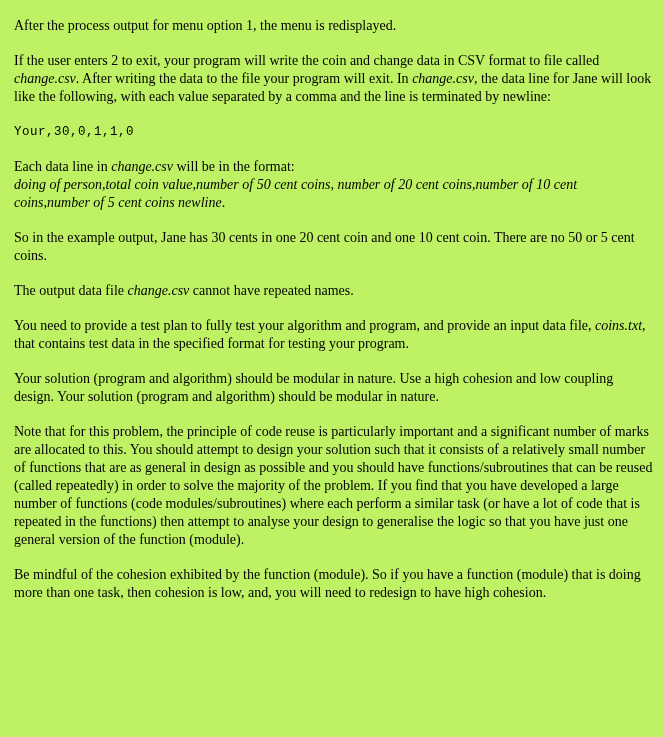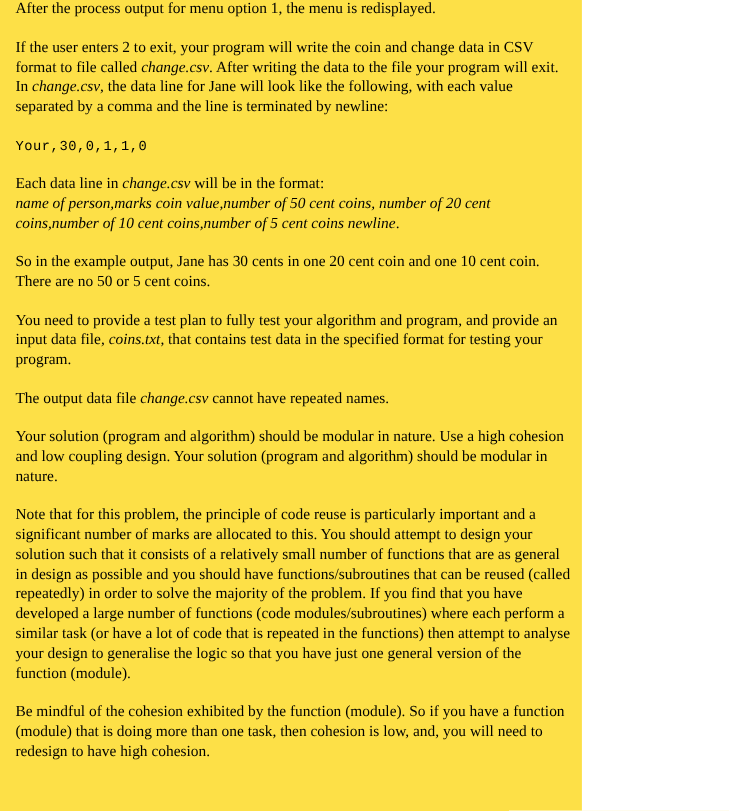--- a/index.html
+++ b/index.html
@@ -1,29 +1,29 @@
 <!DOCTYPE html>
 <html><head>
 <meta charset="utf-8">
 <style>
   html, body {
     margin: 0;
     padding: 0;
     background: #ffffff;
   }
   .page {
-    width: 529px;
+    width: 663px;
     height: 737px;
     box-sizing: border-box;
-    background: #fde047;
+    background: #bef264;
     color: #000000;
     font-family: "Liberation Serif", serif;
     font-size: 14px;
     line-height: 18px;
-    padding: 0 10px 0 14px;
+    padding: 17px 10px 0 14px;
     overflow: hidden;
   }
   p.para {
     margin: 0 0 17px 0;
   }
   .mono {
     font-family: "Liberation Mono", "DejaVu Sans Mono", monospace;
     font-size: 12.5px;
     letter-spacing: 0.5px;
   }
@@ -42,33 +42,33 @@
   <p class="para">
     <span>If the user enters 2 to exit, your program will write the coin and change data in CSV format to file called </span><em>change.csv</em><span>. After writing the data to the file your program will exit. In </span><em>change.csv</em><span>, the data line for Jane will look like the following, with each value separated by a comma and the line is terminated by newline:</span>
   </p>
 
   <p class="para mono">
     <span>Your,30,0,1,1,0</span>
   </p>
 
   <p class="para">
     <span>Each data line in </span><em>change.csv</em><span> will be in the format:</span><br>
-    <em>name of person,marks coin value,</em><em class="b">number of 50 cent coins,</em><em> number of 20 cent coins,number of 10 cent coins,number of 5 cent coins newline</em><span>.</span>
+    <em>doing of person,total coin value,</em><em class="b">number of 50 cent coins,</em><em> number of 20 cent coins,number of 10 cent coins,number of 5 cent coins newline</em><span>.</span>
   </p>
 
   <p class="para">
     <span>So in the example output, Jane has 30 cents in one 20 cent coin and one 10 cent coin. There are no 50 or 5 cent coins.</span>
   </p>
 
   <p class="para">
-    <span>You need to provide a test plan to fully test your algorithm and program, and provide an input data file, </span><em>coins.txt</em><span>, that contains test data in the specified format for testing your program.</span>
+    <span>The output data file </span><em>change.csv</em><span> cannot have repeated names.</span>
   </p>
 
   <p class="para">
-    <span>The output data file </span><em>change.csv</em><span> cannot have repeated names.</span>
+    <span>You need to provide a test plan to fully test your algorithm and program, and provide an input data file, </span><em>coins.txt</em><span>, that contains test data in the specified format for testing your program.</span>
   </p>
 
   <p class="para">
     <span>Your solution (program and algorithm) should be modular in nature. Use a high cohesion and low coupling design. Your solution (program and algorithm) should be modular in nature.</span>
   </p>
 
 
   <p class="para">
     <span>Note that for this problem, the principle of code reuse is particularly important and a significant number of marks are allocated to this.  You should attempt to design your solution such that it consists of a relatively small number of functions that are as general in design as possible and you should have functions/subroutines that can be reused (called repeatedly) in order to solve the majority of the problem.  If you find that you have developed a large number of functions (code modules/subroutines) where each perform a similar task (or have a lot of code that is repeated in the functions) then attempt to analyse your design to generalise the logic so that you have just one general version of the function (module).</span>
   </p>

